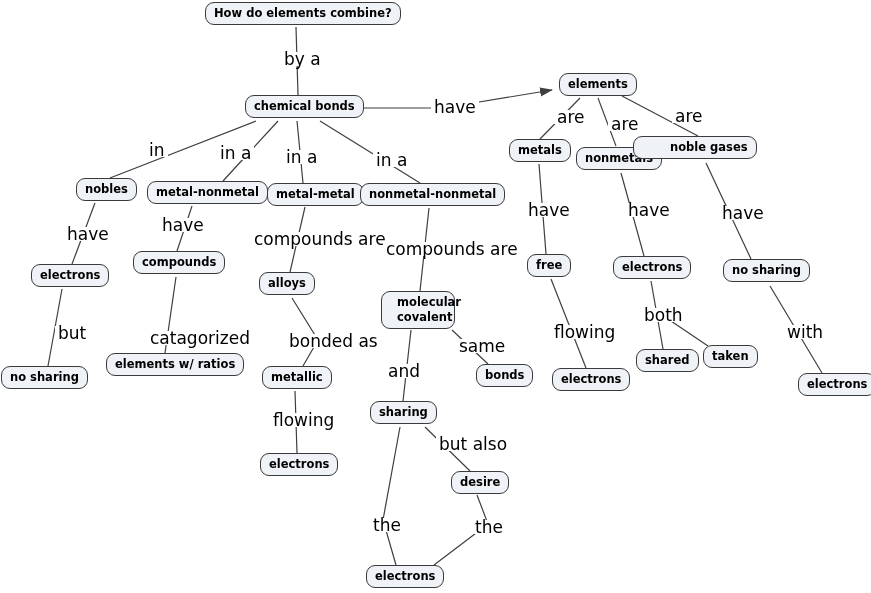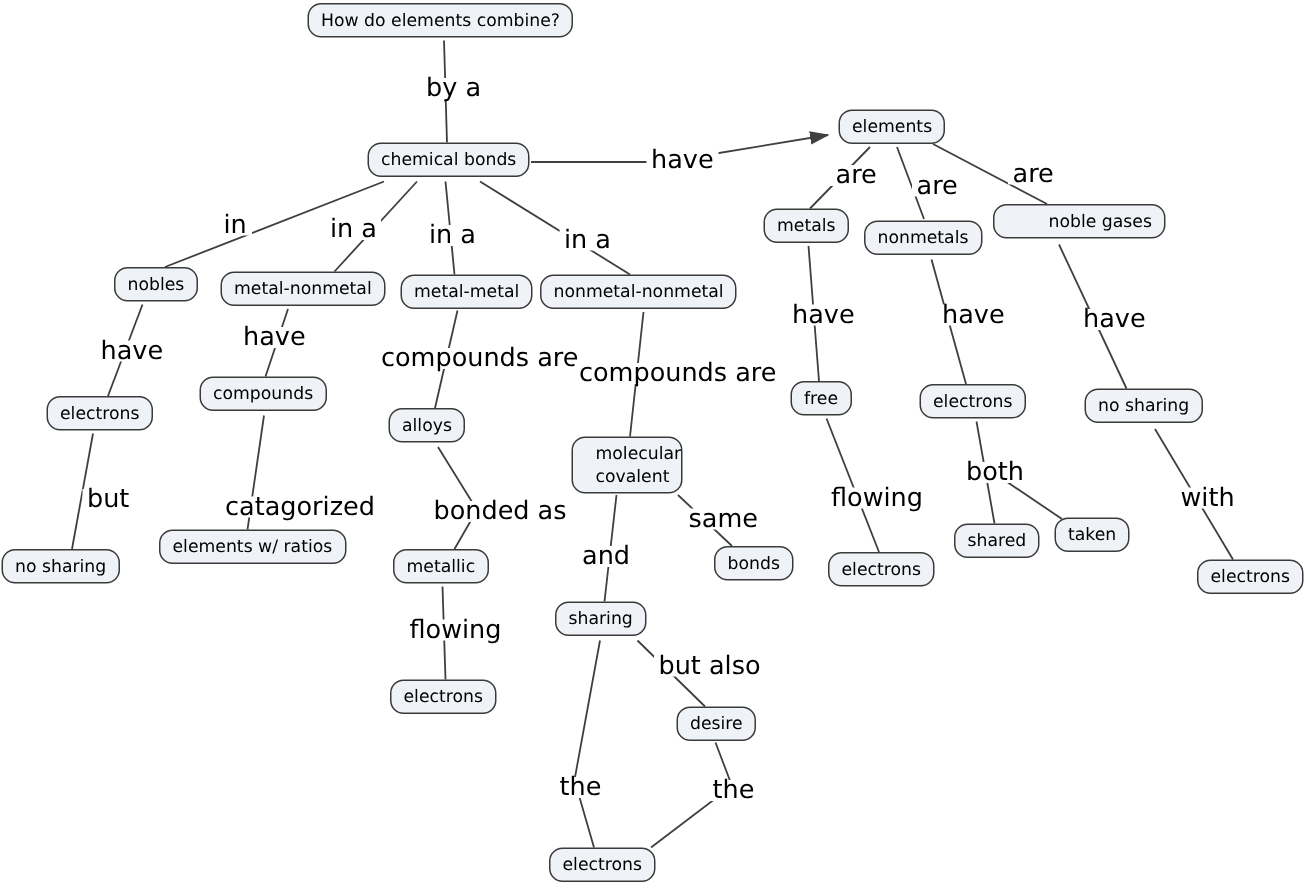--- a/index.html
+++ b/index.html
@@ -24,20 +24,21 @@
     position:absolute;
     background:var(--node-fill);
     border:1.5px solid var(--node-border);
     border-radius:9px;
     padding:3px 8px;
     font-size:11.5px;
     line-height:15px;
     color:var(--text);
     white-space:nowrap;
     box-sizing:border-box;
+    font-weight:bold;
   }
   .node.wrap{white-space:normal;width:74px;padding:3px 15px;}
   .edge-label{
     position:absolute;
     background:var(--bg);
     font-size:17px;
     line-height:14px;
     color:var(--text);
     padding:0 3px;
     white-space:nowrap;
@@ -84,21 +85,21 @@
     <line class="edge" x1="668" y1="319" x2="708" y2="346"></line>
     <line class="edge" x1="706" y1="163" x2="751" y2="259"></line>
     <line class="edge" x1="770" y1="286" x2="822" y2="373"></line>
   </svg>
 
   <div class="node" style="left:205px;top:2px;">How do elements combine?</div>
   <div class="node" style="left:245px;top:95px;">chemical bonds</div>
   <div class="node" style="left:559px;top:73px;">elements</div>
   <div class="node" style="left:509px;top:139px;">metals</div>
   <div class="node" style="left:576px;top:147px;">nonmetals</div>
-  <div class="node" style="left:662px;top:136px;padding-left:36px;">noble gases</div>
+  <div class="node" style="left:633px;top:136px;padding-left:36px;">noble gases</div>
   <div class="node" style="left:76px;top:178px;">nobles</div>
   <div class="node" style="left:147px;top:181px;">metal-nonmetal</div>
   <div class="node" style="left:267px;top:183px;">metal-metal</div>
   <div class="node" style="left:360px;top:183px;">nonmetal-nonmetal</div>
   <div class="node" style="left:31px;top:264px;">electrons</div>
   <div class="node" style="left:1px;top:366px;">no sharing</div>
   <div class="node" style="left:133px;top:251px;">compounds</div>
   <div class="node" style="left:106px;top:353px;">elements w/ ratios</div>
   <div class="node" style="left:259px;top:272px;">alloys</div>
   <div class="node" style="left:262px;top:366px;">metallic</div>

